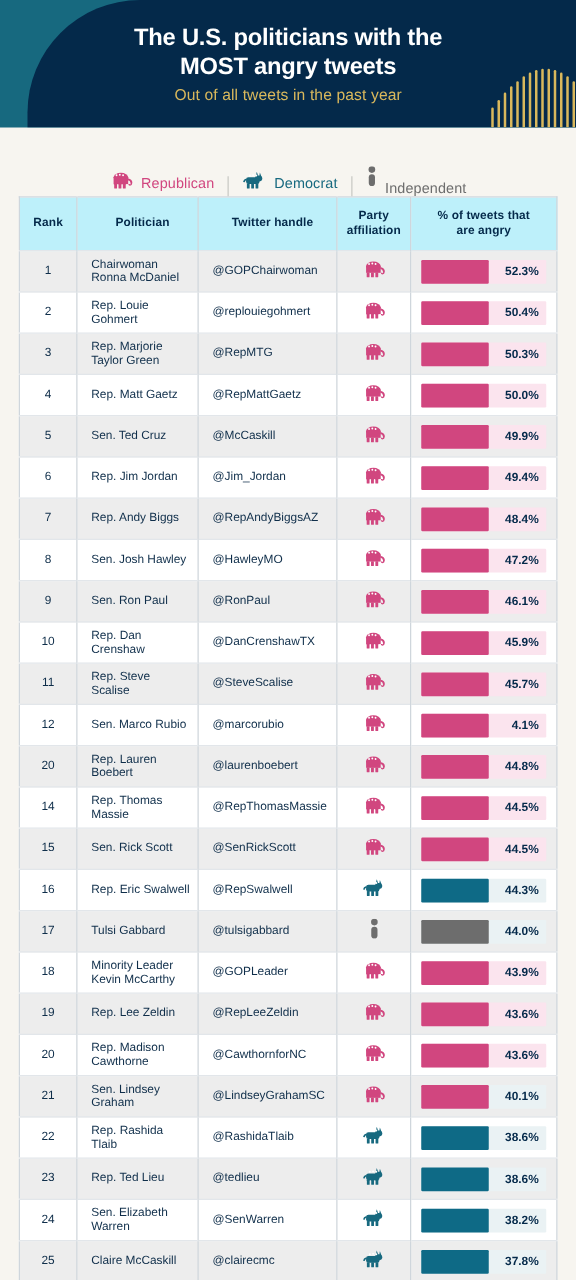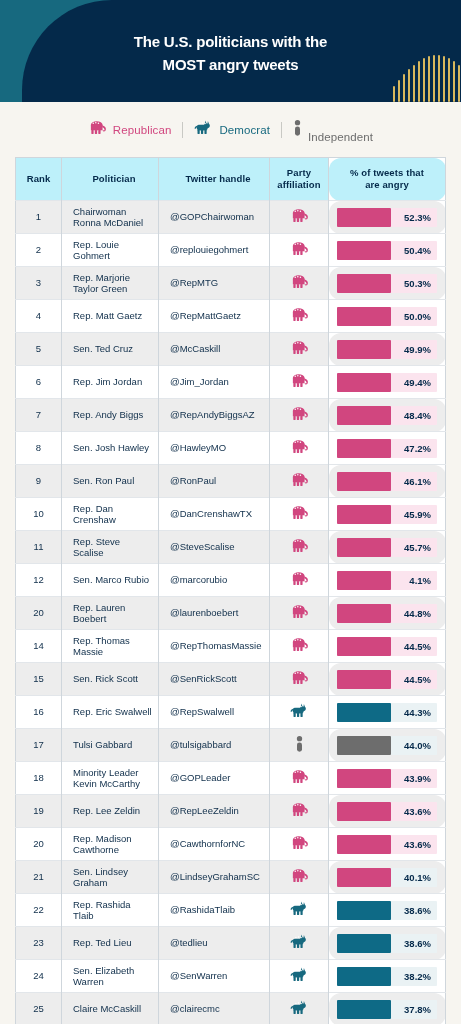--- a/index.html
+++ b/index.html
@@ -27,31 +27,31 @@
     display:flex; align-items:flex-end; justify-content:flex-end; gap:3px;
     padding-right:1px;
   }
   .gold-bars i { display:block; width:2px; background:#d9b85c; border-radius:1px; }
   .header-text {
     position:absolute; left:0; top:0; width:461px; height:102px;
     display:flex; flex-direction:column; align-items:center; justify-content:center;
     padding-top:4px;
   }
   .title-line {
-    color:#ffffff; font-size:15px; font-weight:bold; letter-spacing:-0.2px;
+    color:#ffffff; font-size:19px; font-weight:bold; letter-spacing:-0.2px;
     line-height:23px; text-align:center;
   }
   .subtitle {
     color:#d9b85c; font-size:12.5px; line-height:22px; text-align:center;
     letter-spacing:0.1px;
   }
 
   
   .legend {
-    height:55px; display:flex; align-items:center; justify-content:center;
+    height:55px; display:flex; align-items:flex-end; justify-content:center;
     gap:0px;
   }
   .legend-item { display:flex; align-items:center; gap:6px; padding:0 11px; }
   .legend-label { font-size:11.5px; letter-spacing:0.1px; }
   .legend-sep { width:1px; height:16px; background:#c9c9c4; }
   .lg-rep .legend-label { color:#d1467f; }
   .lg-dem .legend-label { color:#17697f; }
   .lg-ind .legend-label { color:#6d6d6d;margin-top:15px; }
 
   
@@ -68,21 +68,21 @@
     border-top:1px solid #e2e6ea; border-right:1px solid #cfd6dc;
     color:#0f2e4a; font-size:9.5px; line-height:11.5px; height:33px;
     padding:4px 6px; vertical-align:middle;
   }
   tbody td:last-child { border-right:none; }
   tbody tr.alt td { background:#ededed; }
   .c-rank { width:46px; text-align:center; font-size:9.5px; }
   .c-pol  { width:97px; padding-left:11px; }
   .c-han  { width:111px; padding-left:11px; }
   .c-par  { width:59px; text-align:center; }
-  .c-bar  { width:117px; padding:4px 8px;border-radius:12px; }
+  .c-bar  { width:117px; padding:4px 8px; }
 
   .bar-track {
     position:relative; height:19px; border-radius:1px;
     display:flex; align-items:center;
   }
   .bar-track.t-pink { background:#fbe4ee; }
   .bar-track.t-blue { background:#eaf2f4; }
   .bar-fill { height:19px; border-radius:1px; }
   .bar-fill.f-pink { background:#d1467f; }
   .bar-fill.f-teal { background:#0e6a86; }
@@ -122,20 +122,21 @@
         <i style="height: 47px;"></i>
         <i style="height: 47px;"></i>
         <i style="height: 46px;"></i>
         <i style="height: 44px;"></i>
         <i style="height: 41px;"></i>
         <i style="height: 37px;"></i>
       </div>
     <div class="header-text">
       <div class="title-line">The U.S. politicians with the</div>
       <div class="title-line">MOST angry tweets</div>
+      <div class="subtitle">Out of all tweets in the past year</div>
     </div>
   </div>
 
   <div class="legend">
     <div class="legend-item lg-rep">
       <span class="icon">
         <svg width="19" height="15" viewBox="0 0 24 19">
           <ellipse cx="11" cy="6.2" rx="7.4" ry="4.6" fill="#d1467f"></ellipse>
           <rect x="3.6" y="6" width="14.8" height="7" fill="#d1467f"></rect>
           <path d="M18 7 q5 1 4.6 5 q-.2 2.6-2.4 2.6 q-1.6 0-1.7-1.6 l1.5-.1 q.1.5.4.4 q.6-.2.4-1.5 q-.4-2.3-2.8-2.7z" fill="#d1467f"></path>

